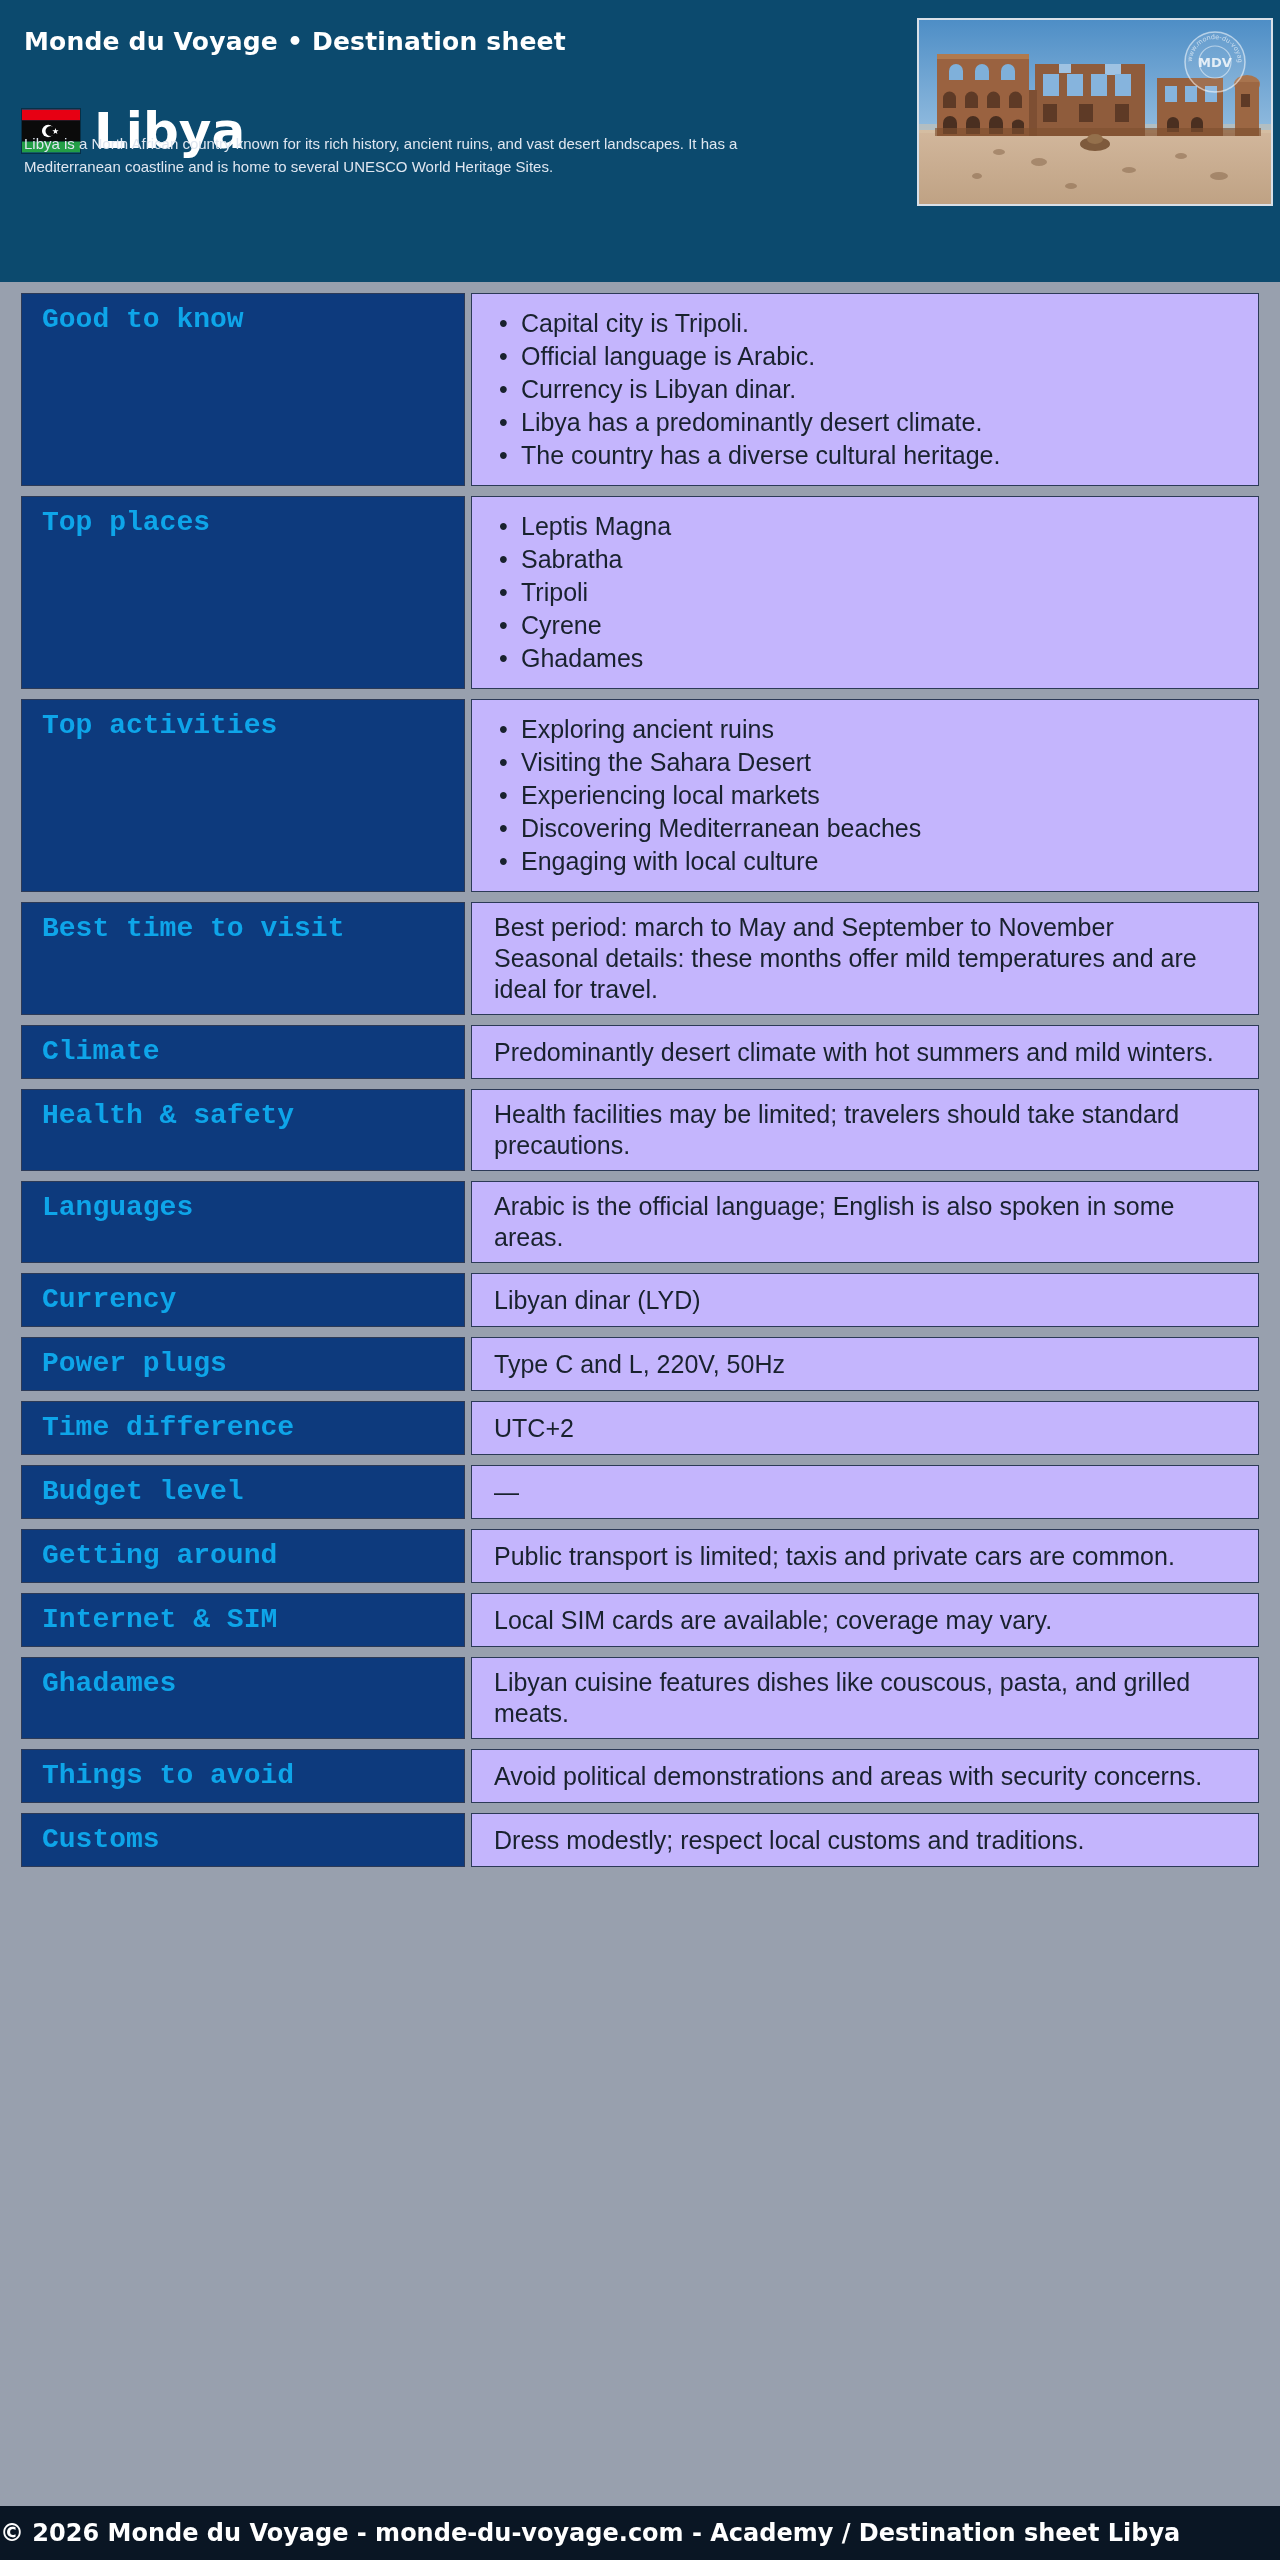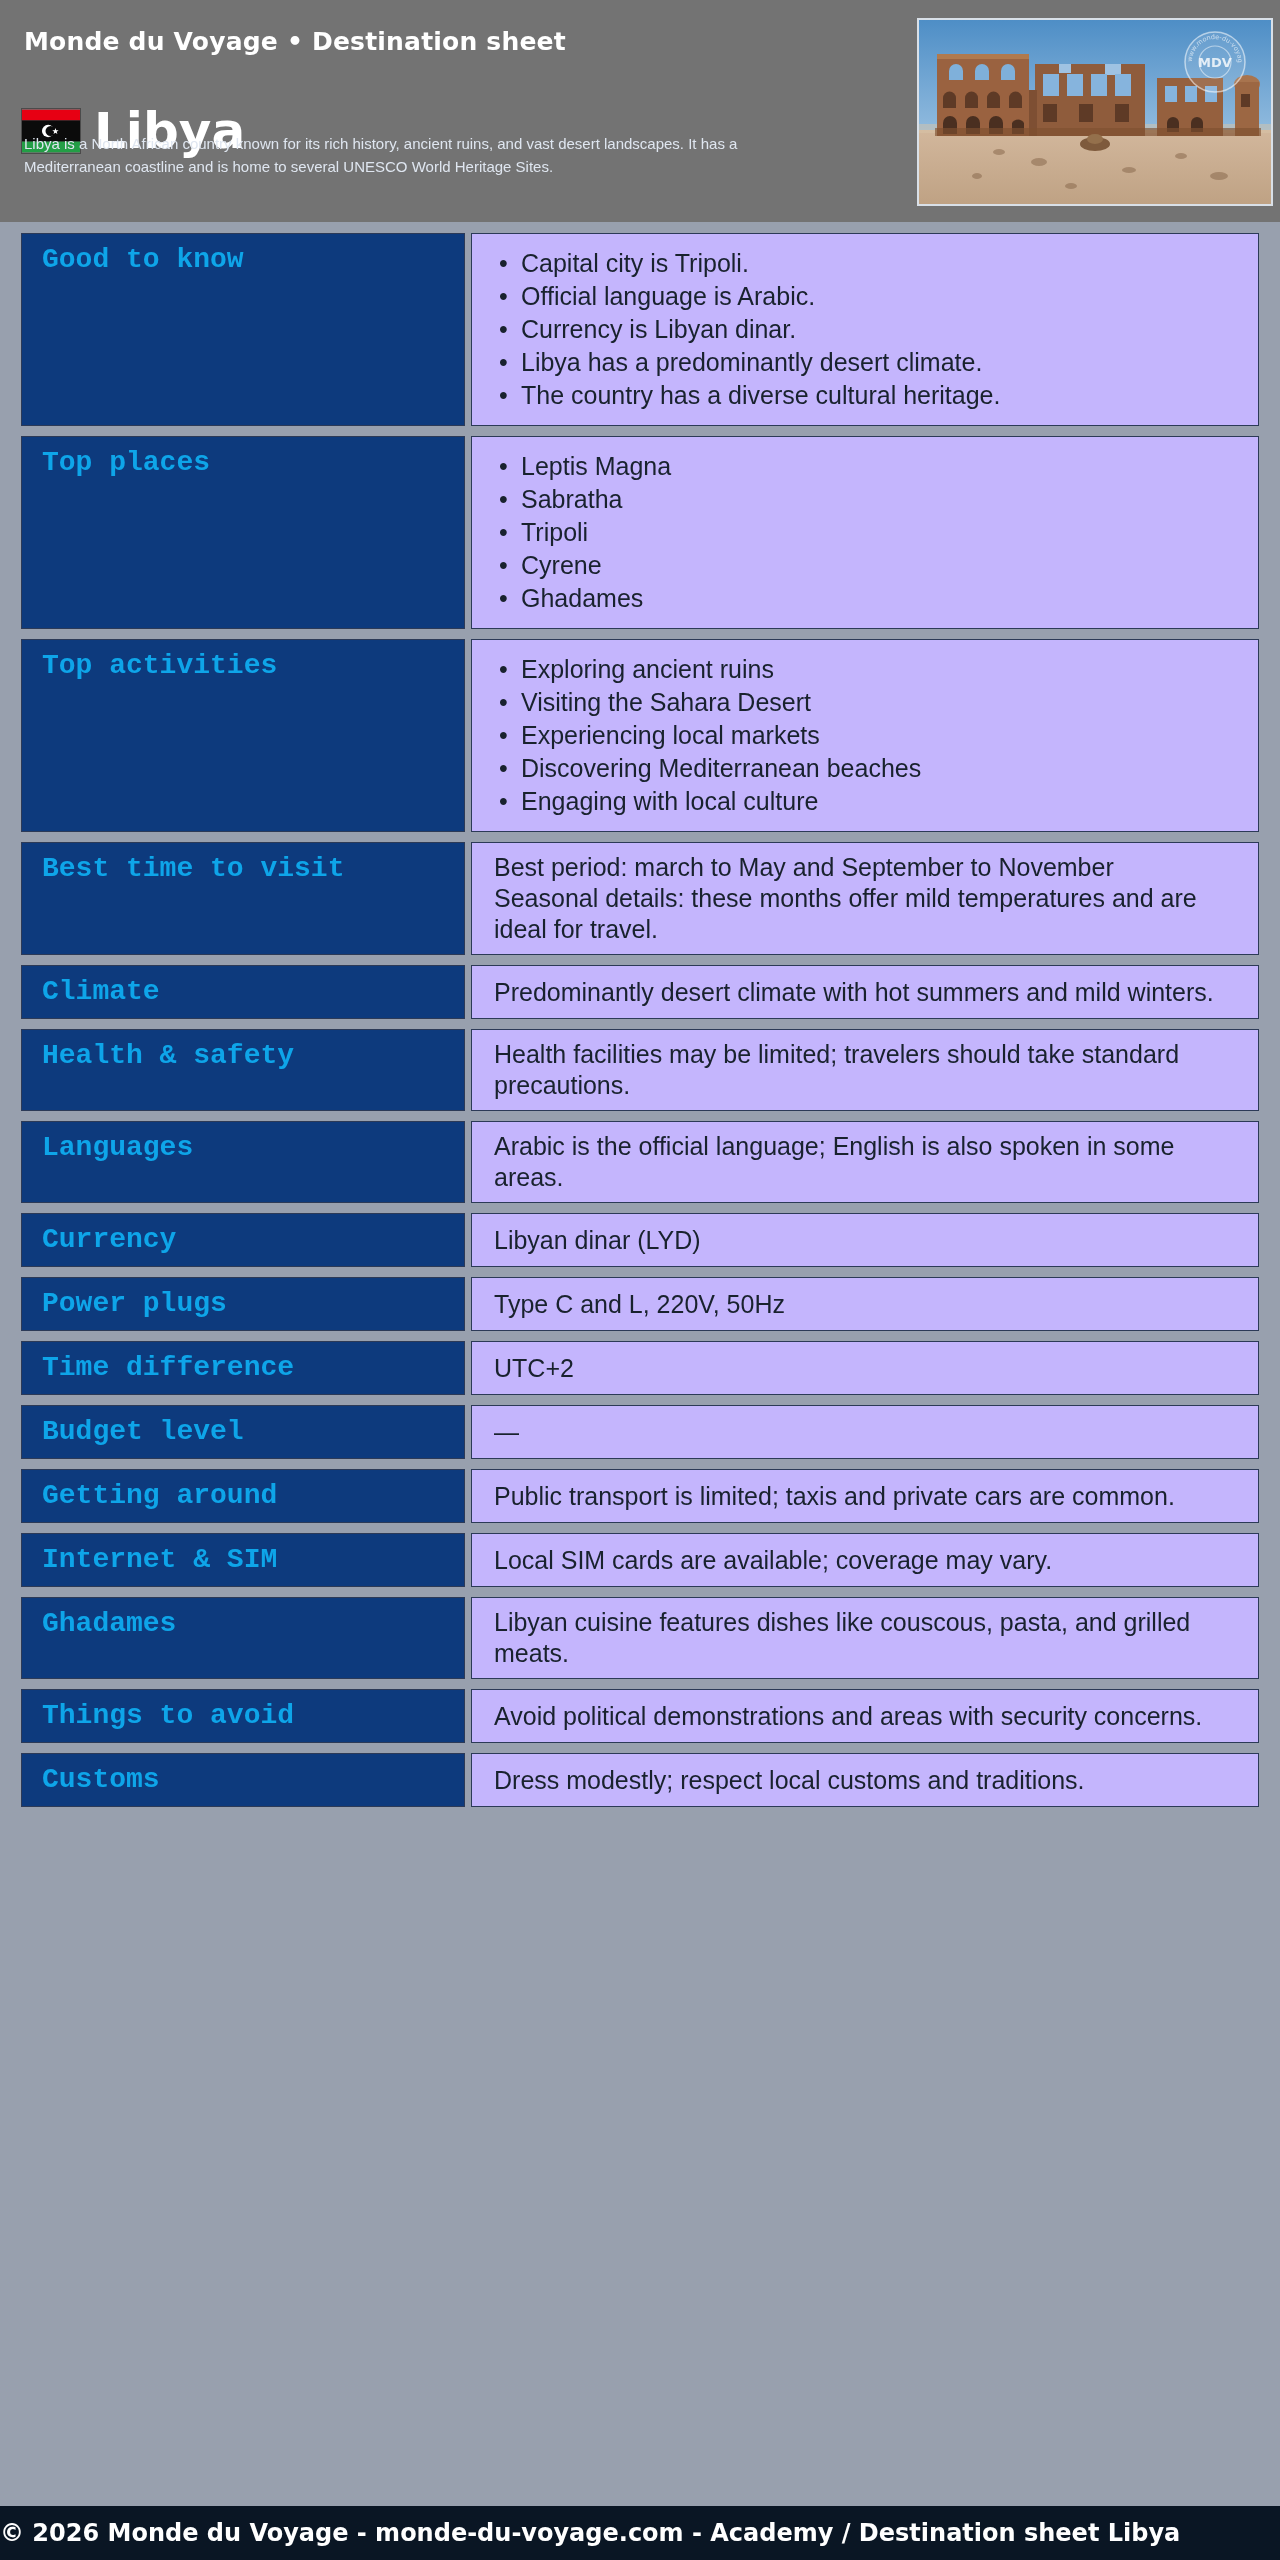--- a/index.html
+++ b/index.html
@@ -2,21 +2,21 @@
 <html><head>
 <meta charset="utf-8">
 <style>
   html,body{margin:0;padding:0;}
   body{
     width:1280px;height:2560px;position:relative;overflow:hidden;
     background:#98a0ae;
     font-family:"Liberation Sans",sans-serif;
   }
   
-  .page-header{position:relative;height:222px;background:#737373;color:#ffffff;}
+  .page-header{position:relative;height:282px;background:#0c4a6e;color:#ffffff;}
   .kicker{
     position:absolute;left:24px;top:27px;
     font-family:"DejaVu Sans",sans-serif;font-weight:700;font-size:25px;letter-spacing:.2px;
   }
   .title-row{position:absolute;left:22px;top:66px;display:flex;align-items:center;gap:14px;margin-top:40px;}
   .flag{width:58px;height:44px;display:block;box-shadow:0 0 0 1px rgba(0,0,0,.35);}
   .country-title{margin:0;font-family:"DejaVu Sans",sans-serif;font-weight:700;font-size:50px;line-height:1;}
   .desc{
     position:absolute;left:24px;top:133px;width:780px;margin:0;
     font-size:15px;line-height:22.5px;color:#dfe6f0;

